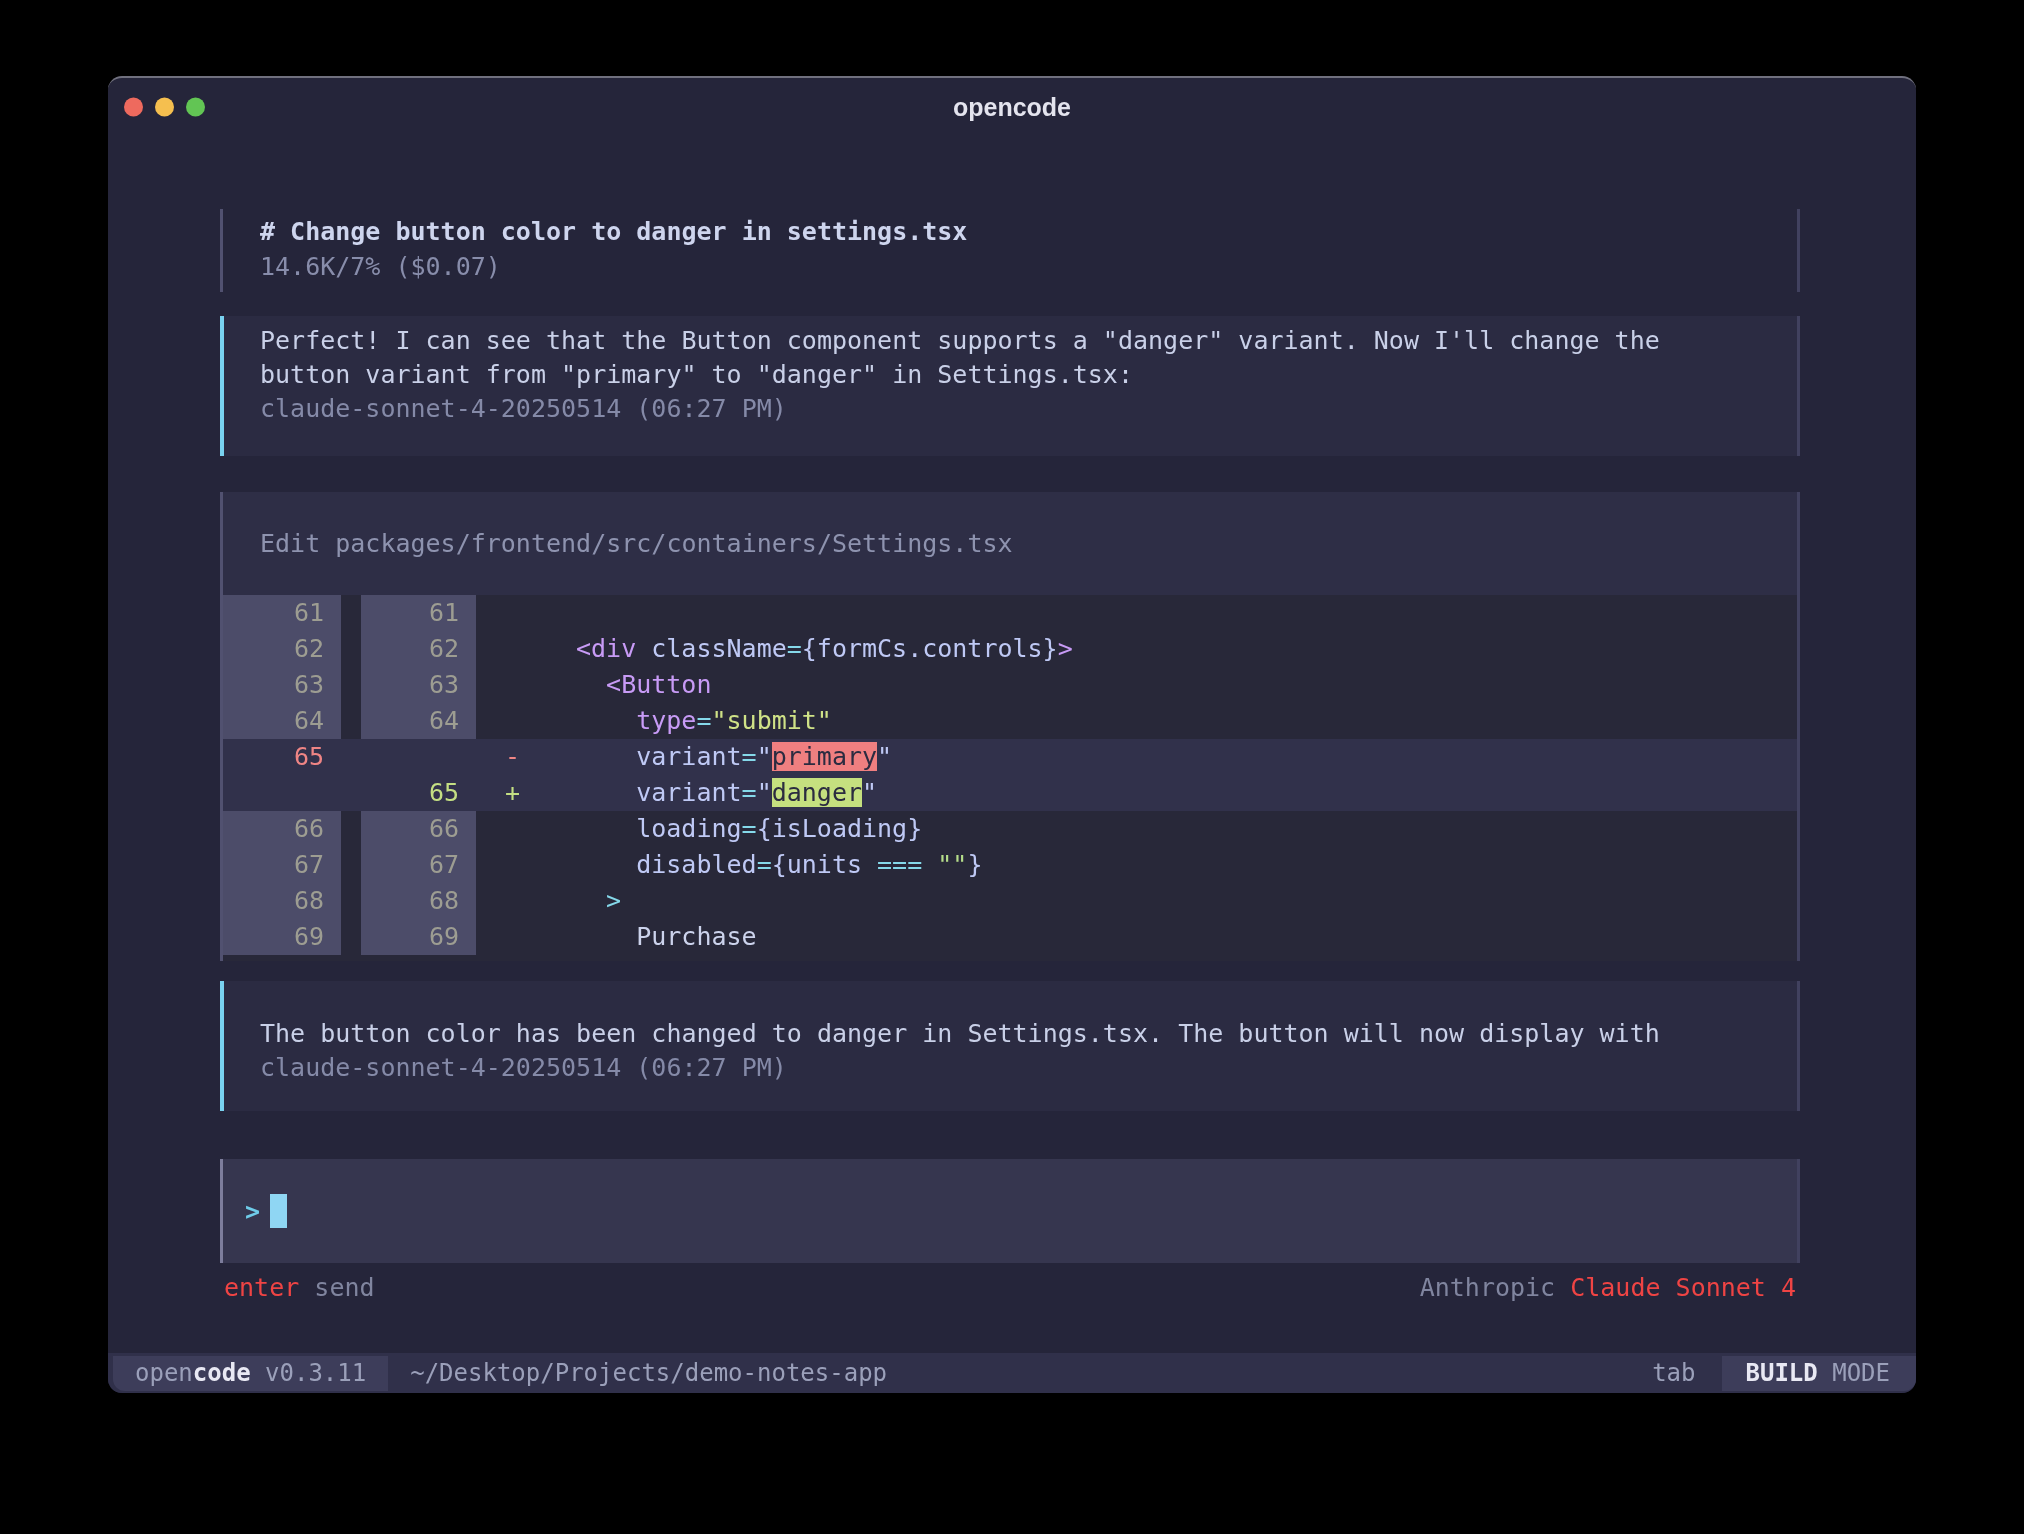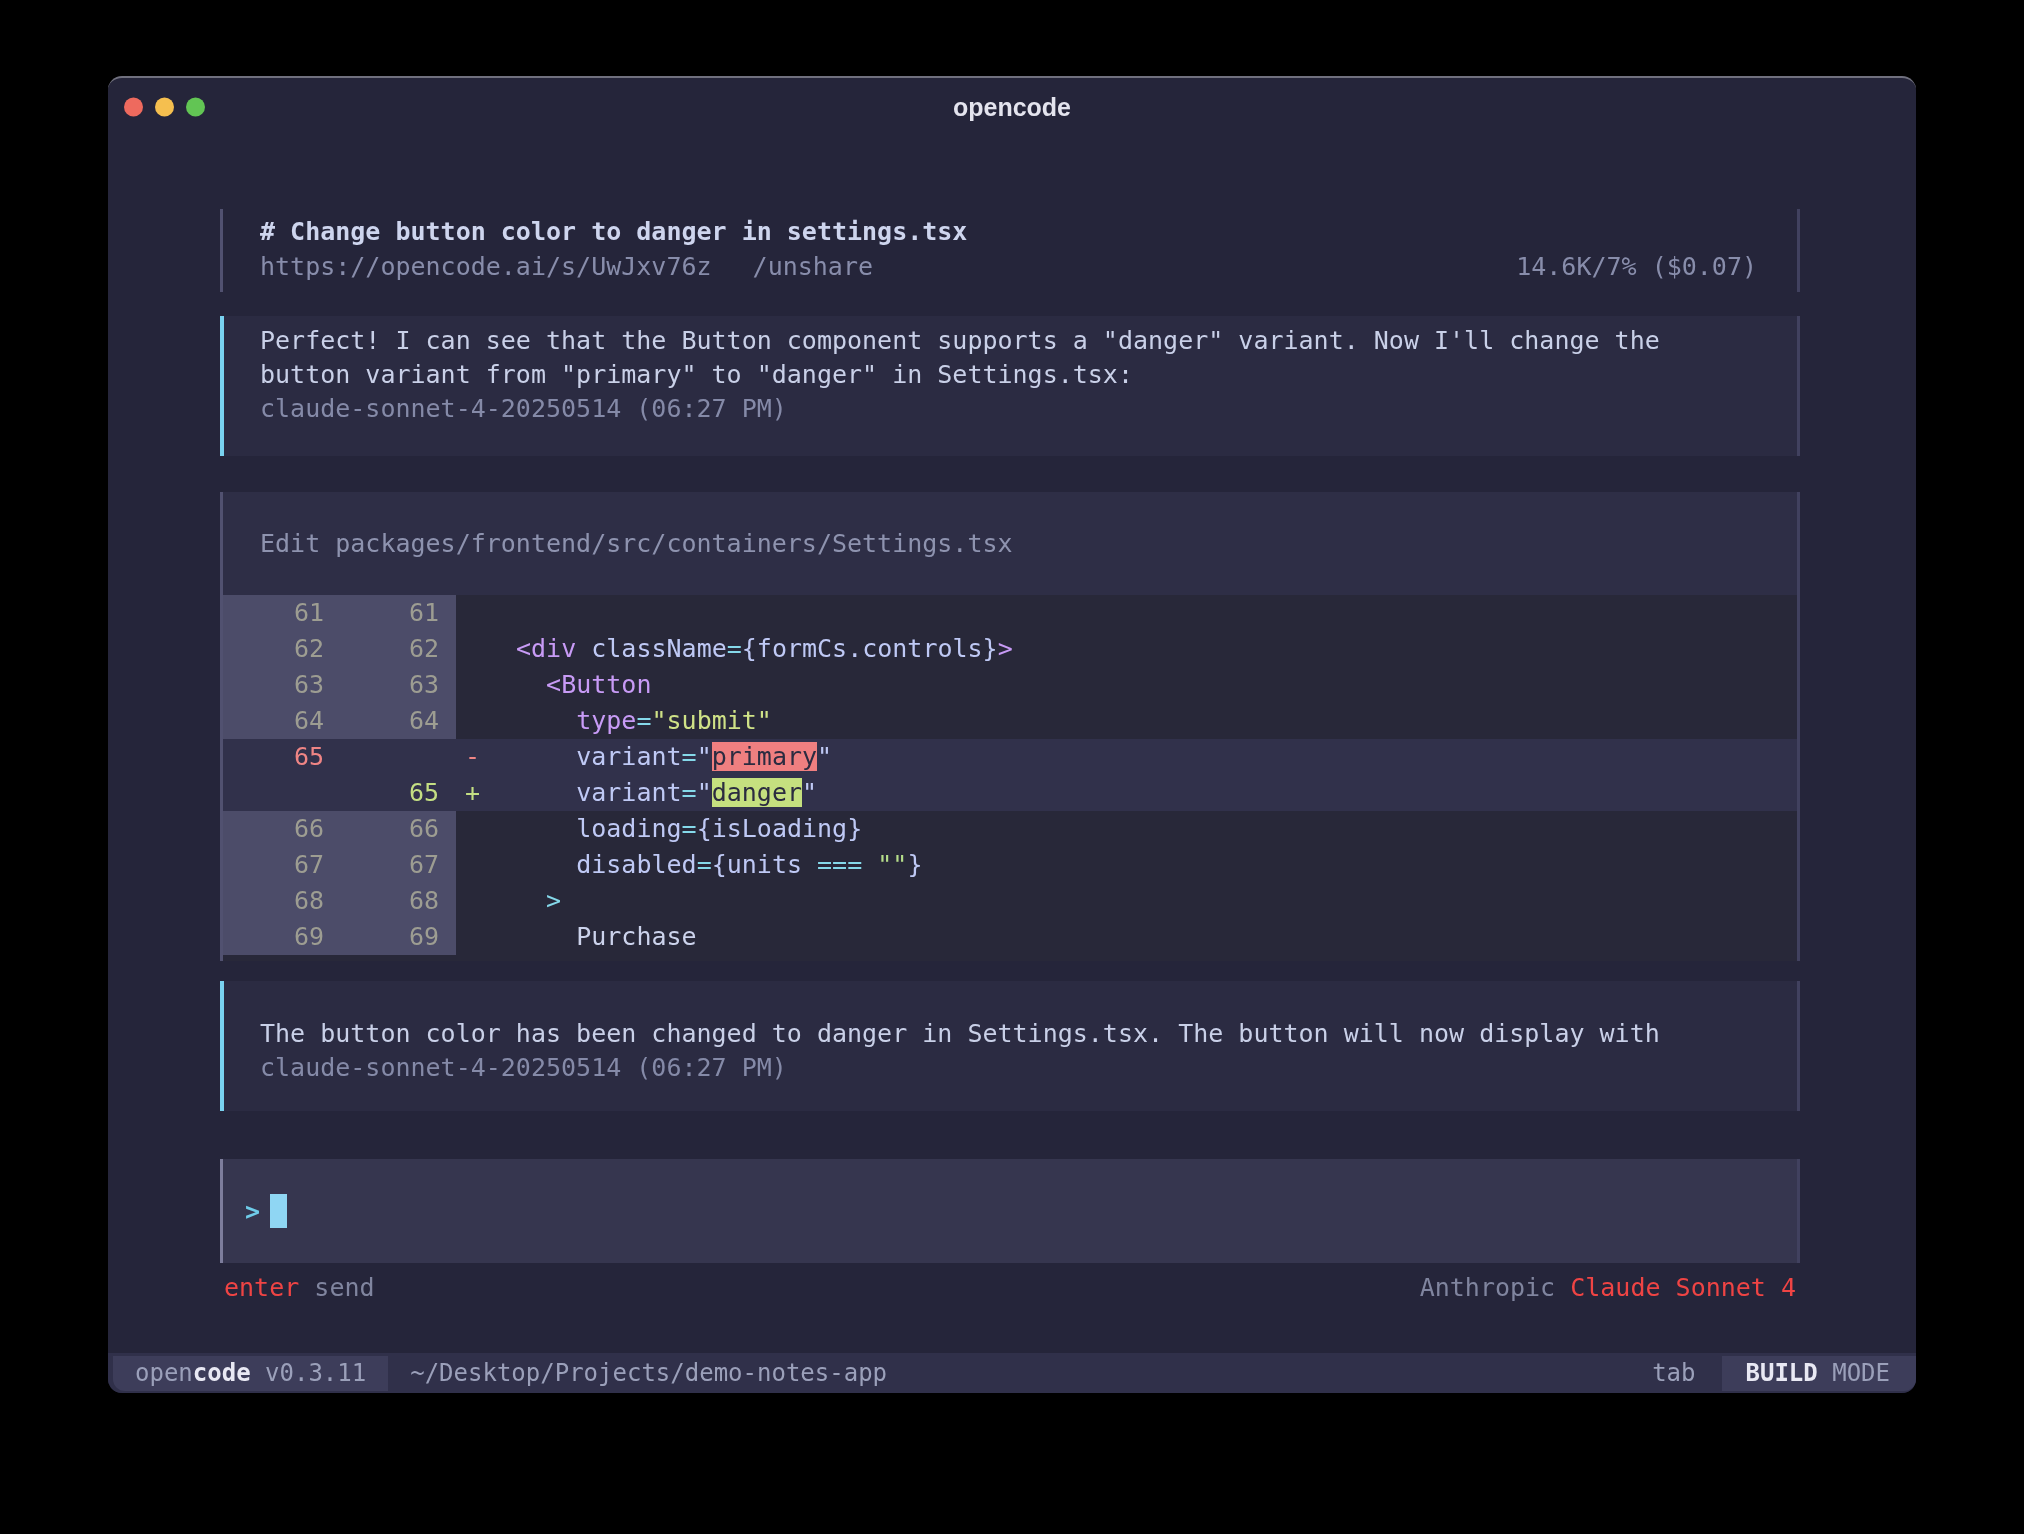--- a/index.html
+++ b/index.html
@@ -30,21 +30,21 @@
 
   .msg{background:#2b2b42;border-left:4px solid #79d2f0;padding:8px 40px 30px 36px;
        margin-top:24px;line-height:34px;color:#c9d0e8;}
   .msg.second{margin-top:20px;padding:36px 40px 26px 36px;}
   .msg-line{white-space:pre;}
   .msg-meta{color:#858aa8;}
 
   .edit-card{margin-top:36px;border-left:3px solid #515170;background:#282839;}
   .edit-header{background:#2e2e46;padding:34px 40px 34px 37px;color:#8e93af;line-height:35px;white-space:pre;}
   .diff{padding-bottom:6px;}
-  .drow{display:flex;height:36px;line-height:36px;white-space:pre;}
+  .drow{display:flex;height:36px;line-height:36px;white-space:pre;gap:20px;}
   .drow .num{width:118px;text-align:right;padding-right:17px;box-sizing:border-box;
              color:#9d9d92;background:#4c4c69;flex:none;}
   .drow .num.new{width:115px;}
   .drow .mark{width:32px;padding-left:9px;box-sizing:border-box;flex:none;}
   .drow .code{padding-left:28px;flex:1;}
   .drow.del,.drow.add{background:#31314b;}
   .drow.del .num,.drow.add .num{background:transparent;}
   .drow.del .num.old,.drow.del .mark{color:#ef8585;}
   .drow.add .num.new,.drow.add .mark{color:#c4df83;}
   .tk-p{color:#c89bf6;}
@@ -88,24 +88,20 @@
       <span class="tl green"></span>
     </div>
     <div class="wtitle">opencode</div>
   </div>
 
   <div class="content">
 
     <div class="block header-block">
       <div class="sess-title"># Change button color to danger in settings.tsx</div>
       <div class="sess-meta">
-        <div>
-          <span>https://opencode.ai/s/UwJxv76z</span>
-          <span class="unshare">/unshare</span>
-        </div>
         <span>14.6K/7% ($0.07)</span>
       </div>
     </div>
 
     <div class="block msg">
       <div class="msg-line">Perfect! I can see that the Button component supports a "danger" variant. Now I'll change the</div>
       <div class="msg-line">button variant from "primary" to "danger" in Settings.tsx:</div>
       <div class="msg-meta">claude-sonnet-4-20250514 (06:27 PM)</div>
     </div>
 

